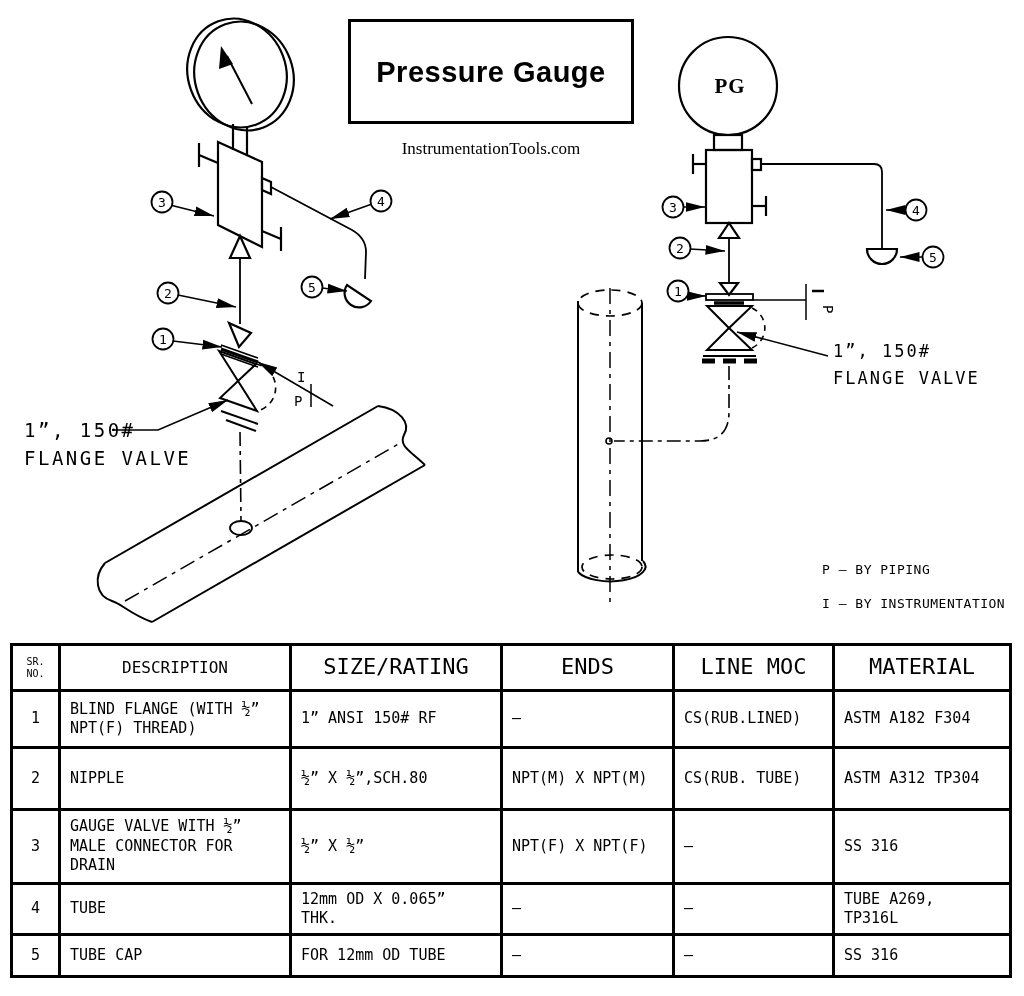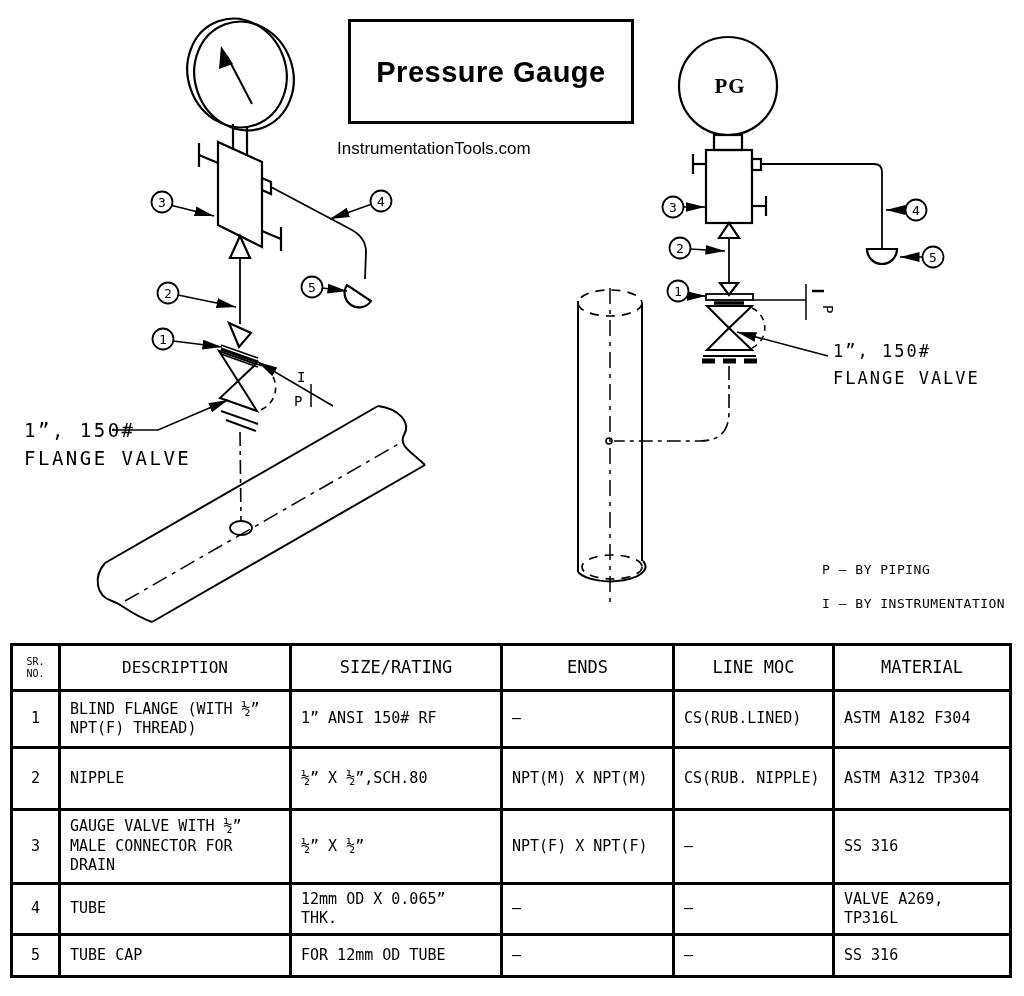--- a/index.html
+++ b/index.html
@@ -2,35 +2,35 @@
 <html><head>
 <meta charset="utf-8">
 <style>
   html,body{margin:0;padding:0;background:#ffffff;}
   body{width:1024px;height:996px;position:relative;font-family:"Liberation Sans",sans-serif;color:#000;}
   .abs{position:absolute;}
   
   .title-box{left:348px;top:19px;width:286px;height:105px;border:3px solid #000;
     display:flex;flex-direction:column;align-items:center;justify-content:center;box-sizing:border-box;}
   .title-box .t-line{font-size:29px;font-weight:bold;line-height:40px;letter-spacing:0.5px;}
-  .website{left:337px;top:139px;width:308px;font-size:17px;}
+  .website{left:337px;top:139px;width:308px;text-align:center;font-size:17px;font-family:Liberation Serif, serif;}
   
   svg text{font-family:"DejaVu Sans Mono",monospace;fill:#000;}
   .callout-num{font-size:13px;text-anchor:middle;}
   .cad-label{font-size:19px;letter-spacing:2.5px;}
   .cad-label-r{font-size:17px;letter-spacing:2px;}
   .legend-text{font-size:13px;letter-spacing:0.5px;}
   .ip-letter{font-size:14px;}
   .pg-tag{font-size:21px;font-family:"Liberation Serif",serif;font-weight:bold;letter-spacing:1px;text-anchor:middle;}
   
   table.mtbl{position:absolute;left:10px;top:643px;border-collapse:collapse;table-layout:fixed;
     font-family:"DejaVu Sans Mono",monospace;}
   table.mtbl th,table.mtbl td{border:3px solid #000;white-space:pre-line;vertical-align:middle;
     padding:2px 4px 2px 9px;box-sizing:border-box;}
-  table.mtbl th{font-size:17px;font-weight:normal;text-align:center;padding-left:4px;line-height:1.2;}
+  table.mtbl th{font-size:22px;font-weight:normal;text-align:center;padding-left:4px;line-height:1.2;}
   table.mtbl th.sr{font-size:10px;}
   table.mtbl td{font-size:15px;line-height:1.3;}
   table.mtbl td.sr{text-align:center;padding-left:4px;}
 </style>
 </head>
 <body>
 
 <div class="abs title-box">
   <div class="t-line">Pressure Gauge</div>
 </div>
@@ -268,41 +268,41 @@
     <td>1” ANSI 150# RF</td>
     <td>–</td>
     <td>CS(RUB.LINED)</td>
     <td>ASTM A182 F304</td>
   </tr>
   <tr style="height:62px">
     <td class="sr">2</td>
     <td>NIPPLE</td>
     <td>½” X ½”,SCH.80</td>
     <td>NPT(M) X NPT(M)</td>
-    <td>CS(RUB. NIPPLE)</td>
+    <td>CS(RUB. TUBE)</td>
     <td>ASTM A312 TP304</td>
   </tr>
   <tr style="height:74px">
     <td class="sr">3</td>
     <td>GAUGE VALVE WITH ½”
 MALE CONNECTOR FOR
 DRAIN</td>
     <td>½” X ½”</td>
     <td>NPT(F) X NPT(F)</td>
     <td>–</td>
     <td>SS 316</td>
   </tr>
   <tr style="height:51px">
     <td class="sr">4</td>
     <td>TUBE</td>
     <td>12mm OD X 0.065”
 THK.</td>
     <td>–</td>
     <td>–</td>
-    <td>VALVE A269,
+    <td>TUBE A269,
 TP316L</td>
   </tr>
   <tr style="height:42px">
     <td class="sr">5</td>
     <td>TUBE CAP</td>
     <td>FOR 12mm OD TUBE</td>
     <td>–</td>
     <td>–</td>
     <td>SS 316</td>
   </tr>

